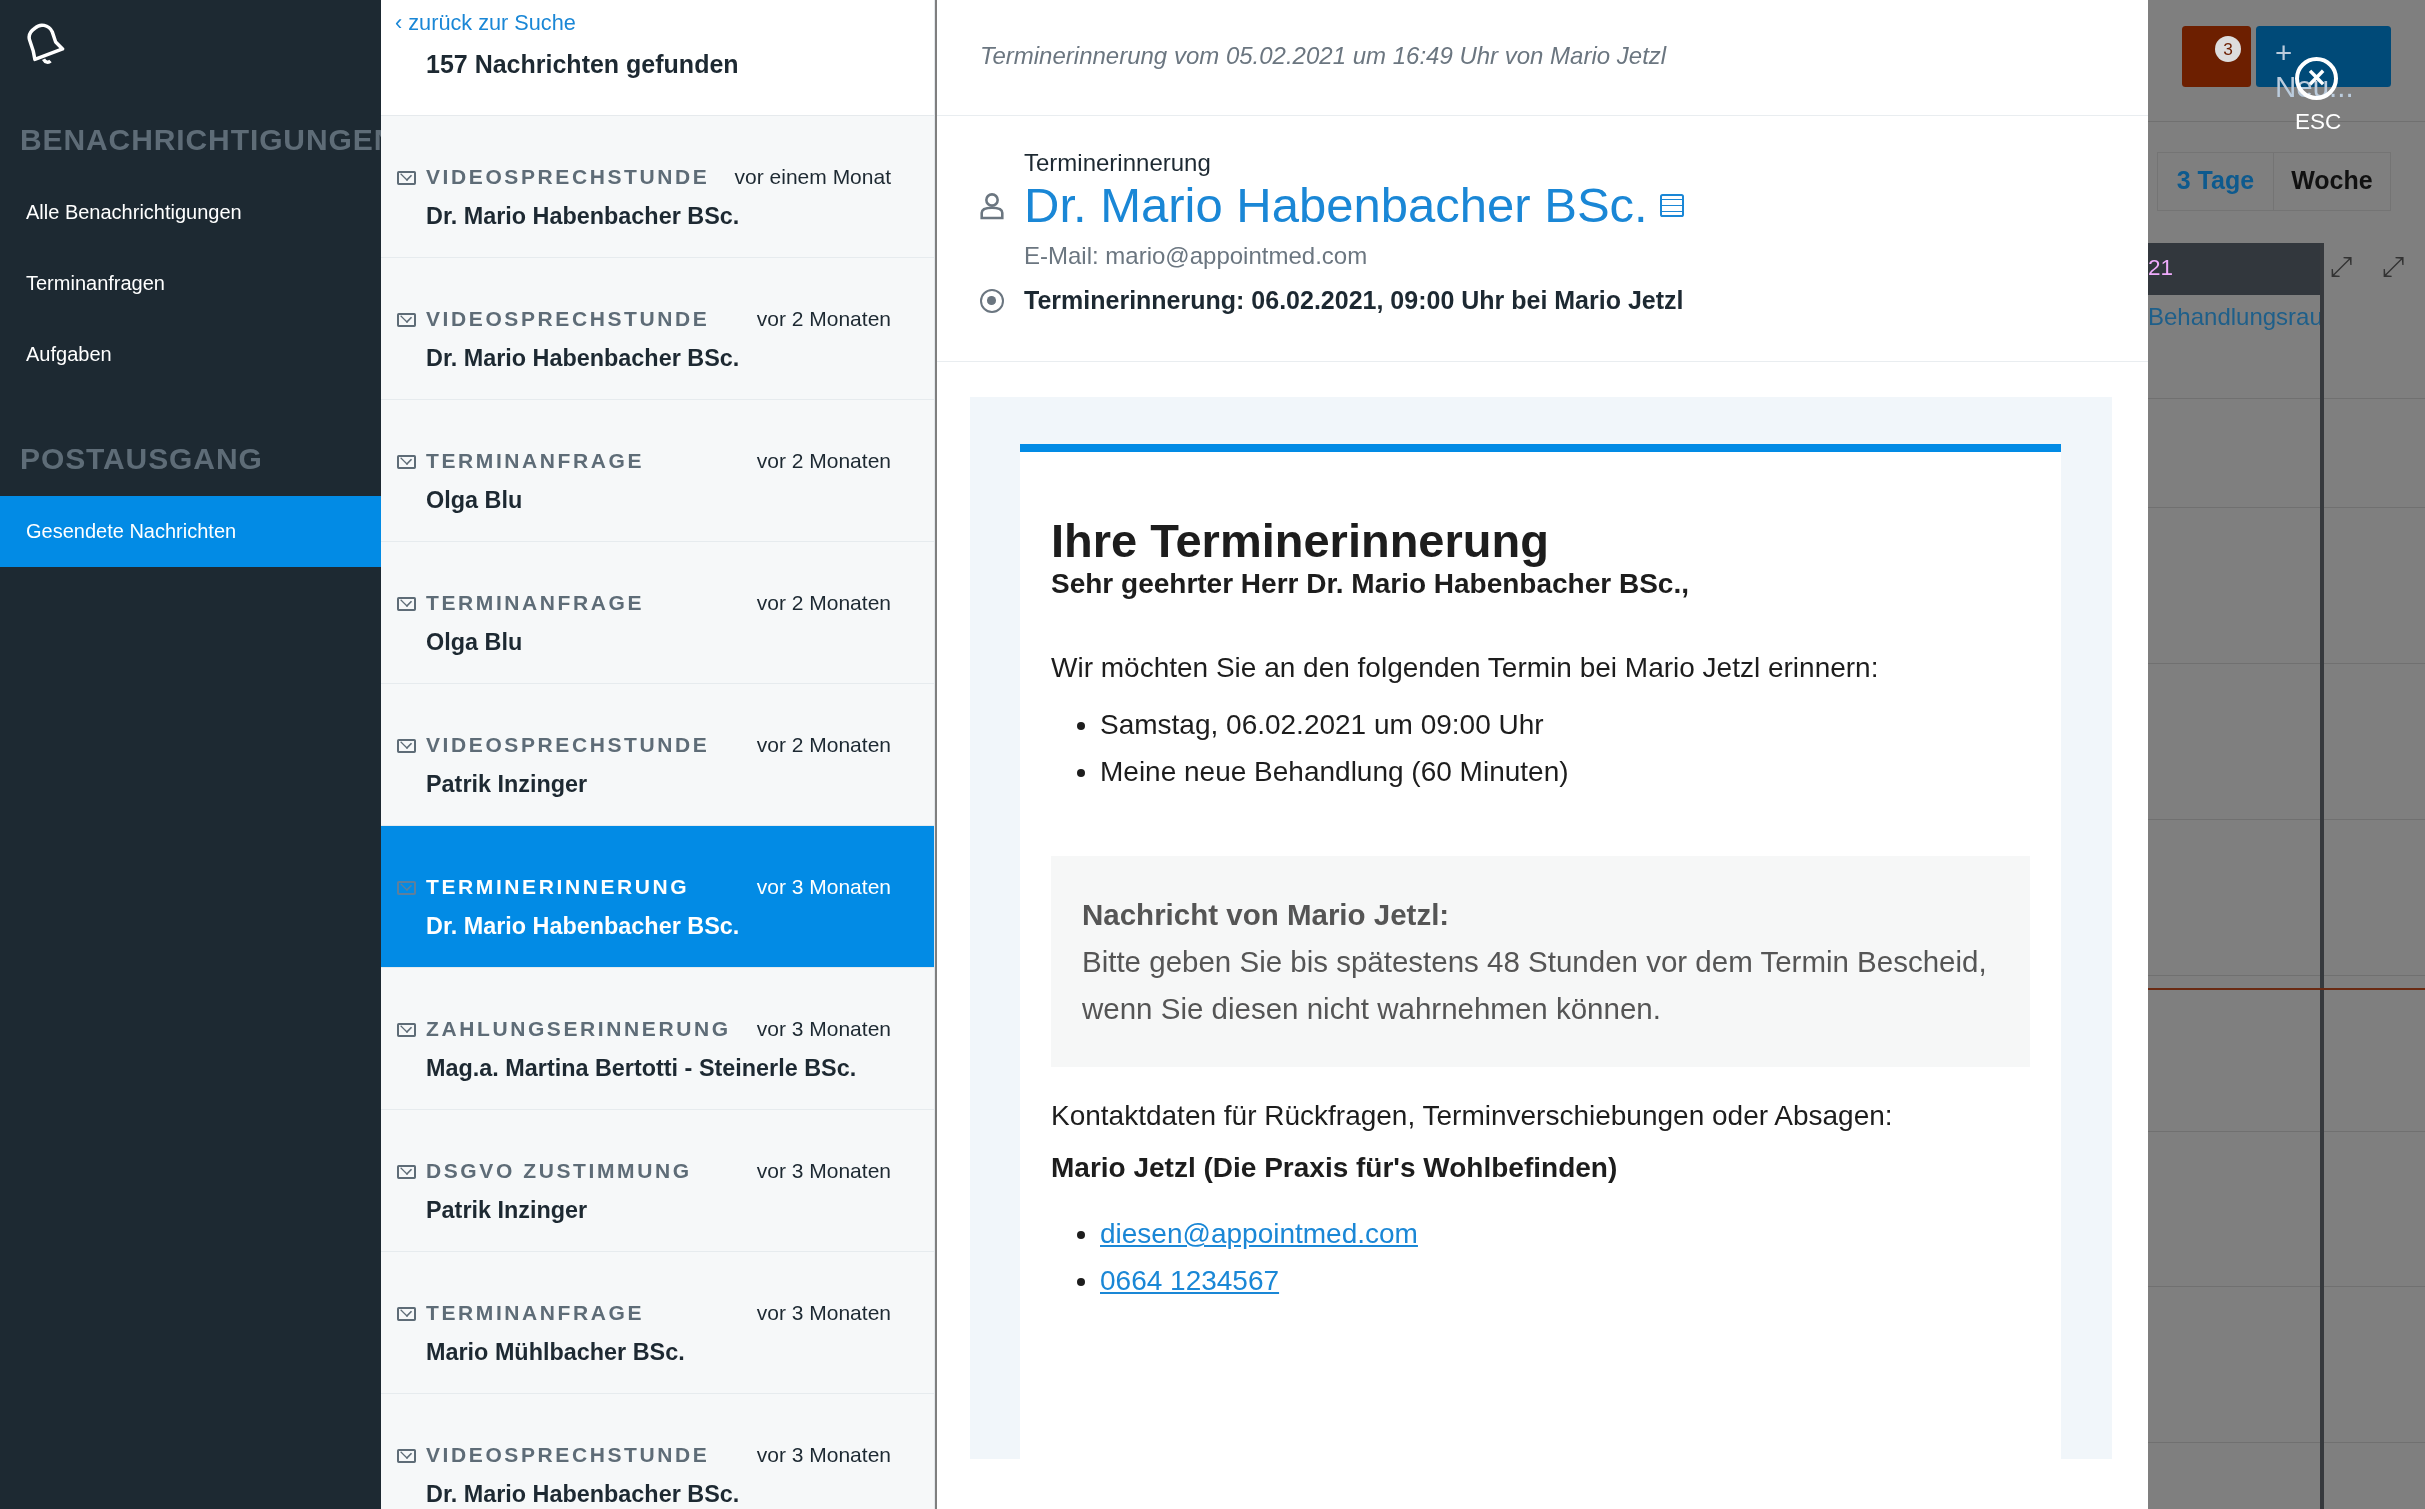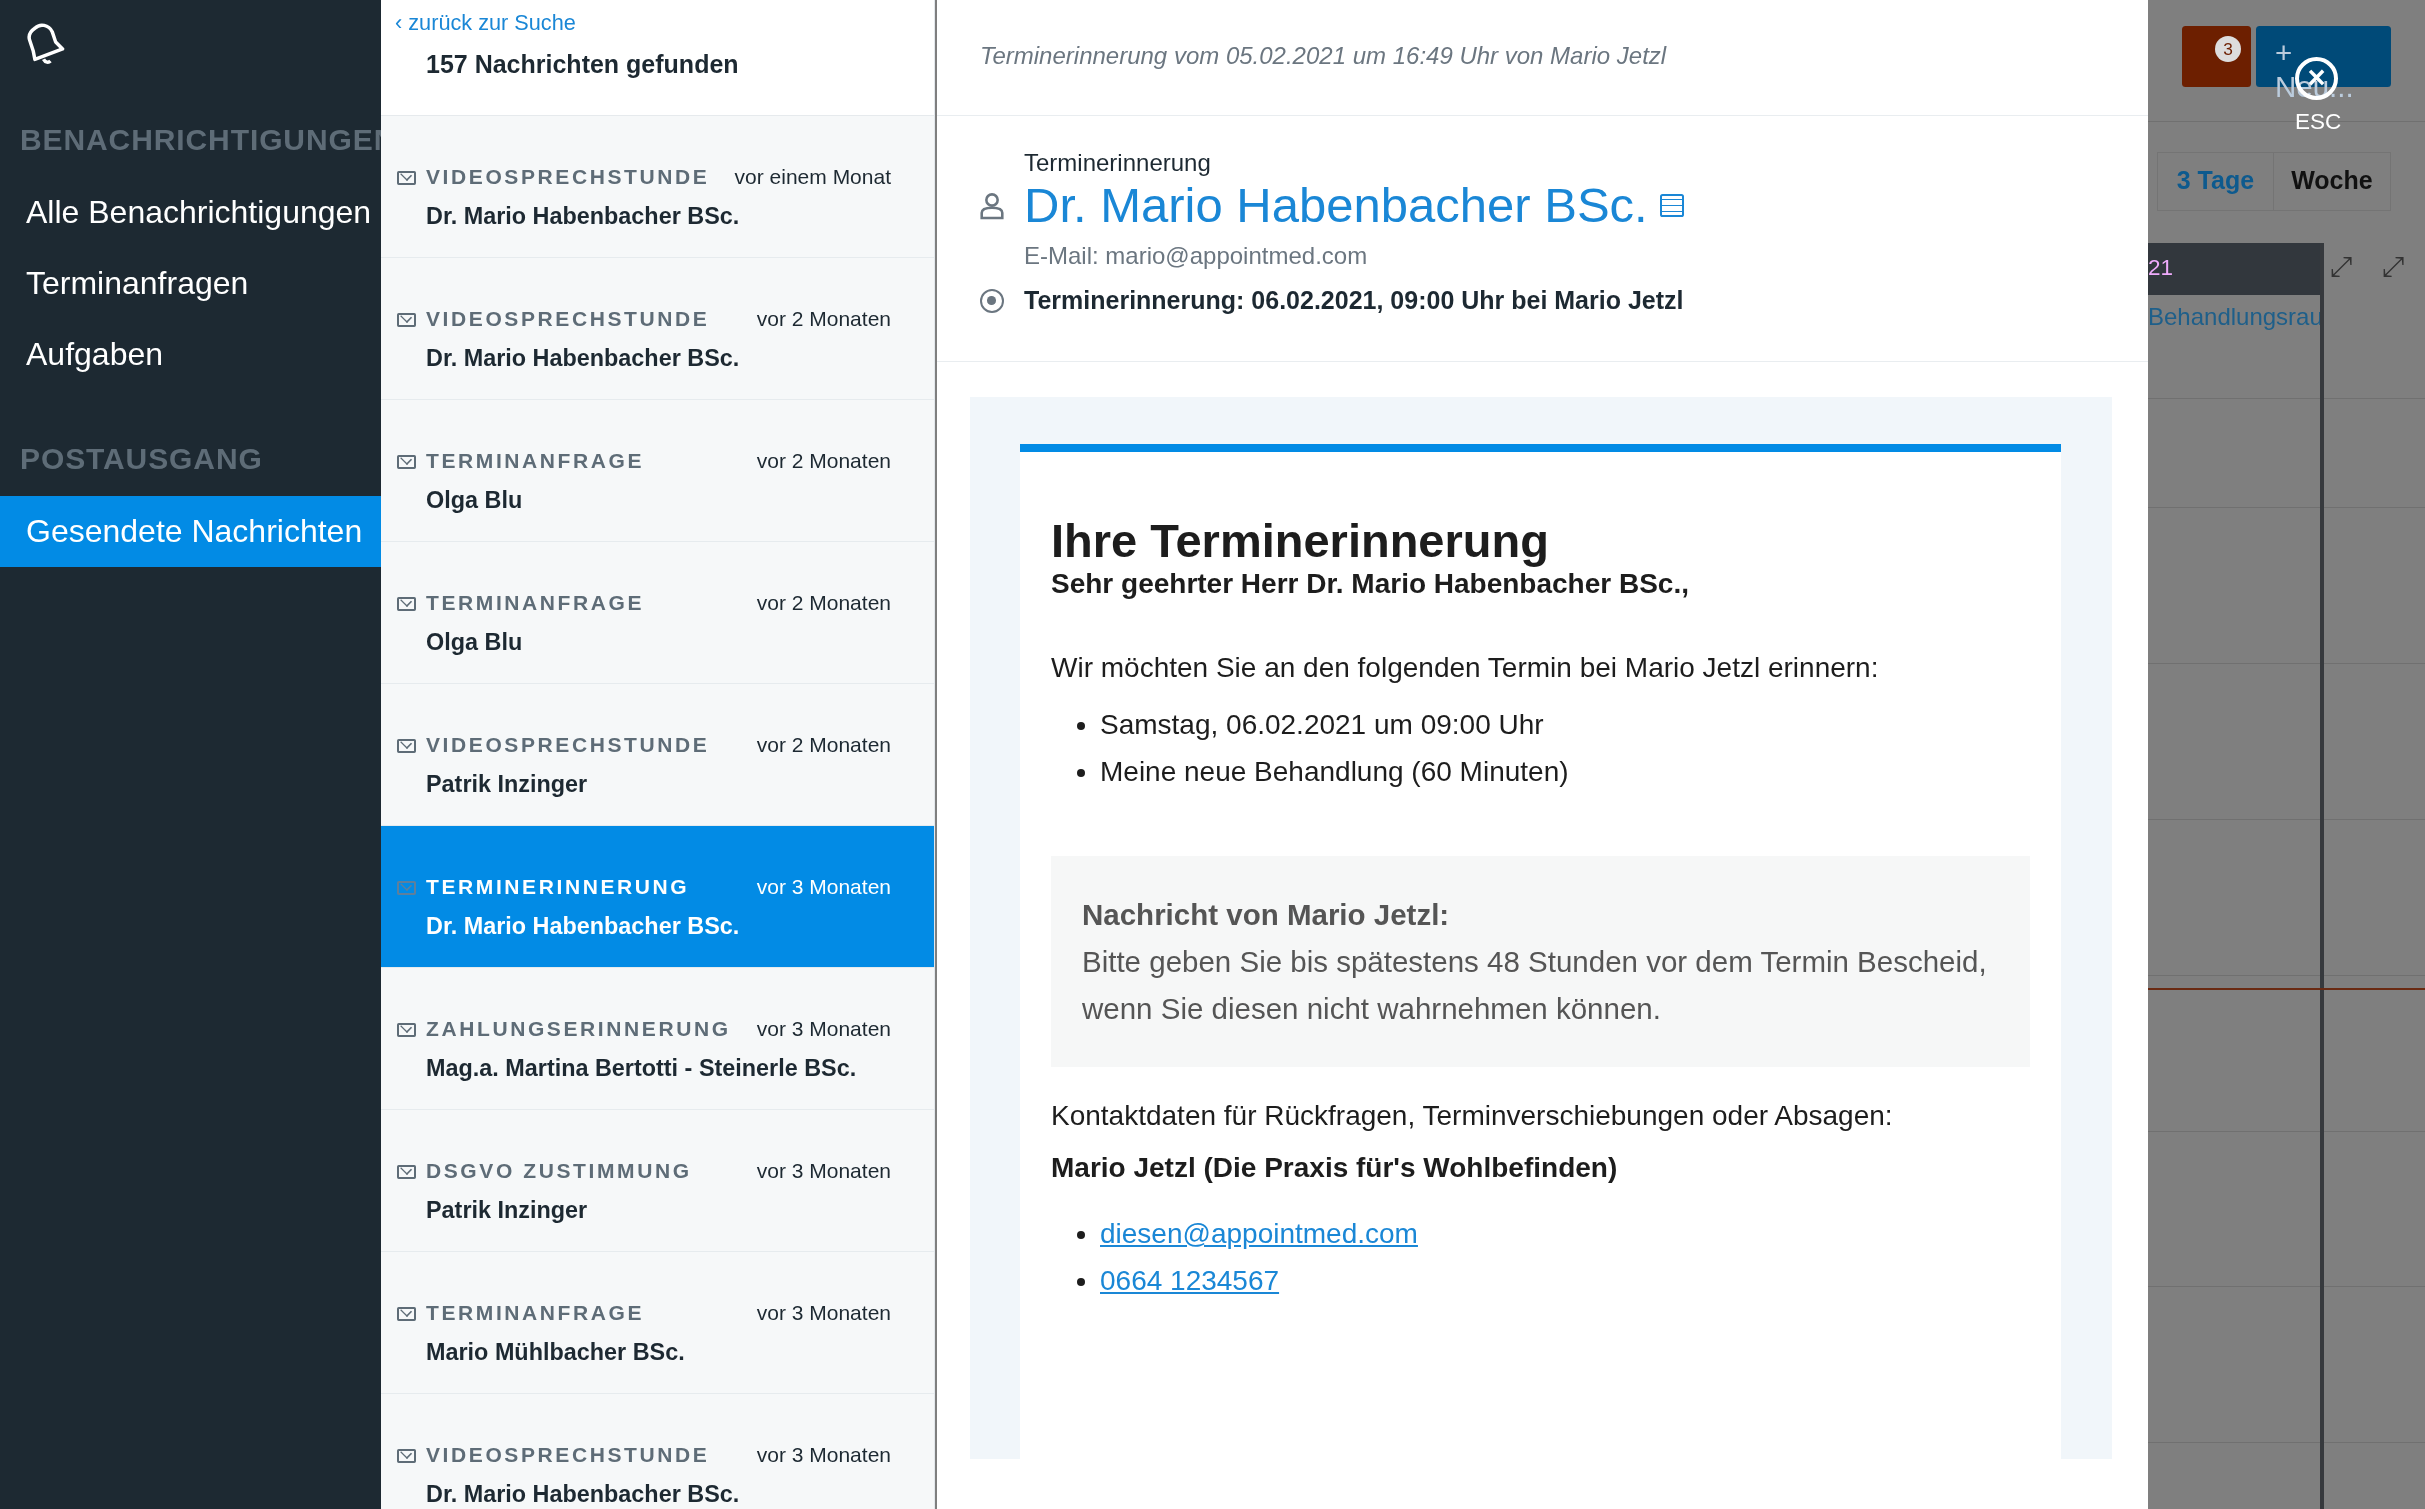--- a/index.html
+++ b/index.html
@@ -1,20 +1,20 @@
 <!DOCTYPE html>
 <html style="font-size:14px"><head>
 <meta charset="utf-8">
 <style>
 *{box-sizing:border-box;margin:0;padding:0}
 html,body{width:2426px;height:1509px;overflow:hidden;font-family:"Liberation Sans","DejaVu Sans",sans-serif;background:#7f7f7f}
 .sidebar{position:absolute;left:0;top:0;width:381px;height:1509px;background:#1d2932;color:#fff}
 .bell{position:absolute;left:26px;top:22.5px;width:42px;height:45px}
 .sec{position:absolute;left:20px;font-size:30px;font-weight:bold;color:#5e6c77;letter-spacing:0.9px}
-.nav{position:absolute;left:0;width:381px;height:71px;padding-left:26px;font-size:32px;line-height:71px;color:#fff;cursor:pointer}
+.nav{position:absolute;left:0;width:381px;height:71px;padding-left:26px;font-size:20px;line-height:71px;color:#fff;cursor:pointer}
 .nav.active{background:#028be5}
 .list{position:absolute;left:381px;top:0;width:554px;height:1509px;background:#f6f8f9;border-right:1.7px solid #e3e8ec;overflow:hidden}
 .list-head{height:116px;background:#fff;border-bottom:1.7px solid #e6eaed;position:relative}
 .back{position:absolute;left:14px;top:10.4px;font-size:21.7px;color:#1a87d6;cursor:pointer}
 .count{position:absolute;left:45px;top:50px;font-size:25px;font-weight:bold;color:#1d2932}
 .item{height:142px;border-bottom:1.7px solid #e6ebee;position:relative;cursor:pointer}
 .item.sel{background:#028be5}
 .env{position:absolute;left:15.6px;top:55px;width:19px;height:14px;border:2.2px solid #5e6c77;border-radius:1.7px}
 .env:after{content:"";position:absolute;left:1.7px;top:-4.3px;width:10.4px;height:10.4px;border-right:2.2px solid #5e6c77;border-bottom:2.2px solid #5e6c77;transform:rotate(45deg) scale(.8,.6)}
 .item.sel .env,.item.sel .env:after{border-color:#5f7f9b}

